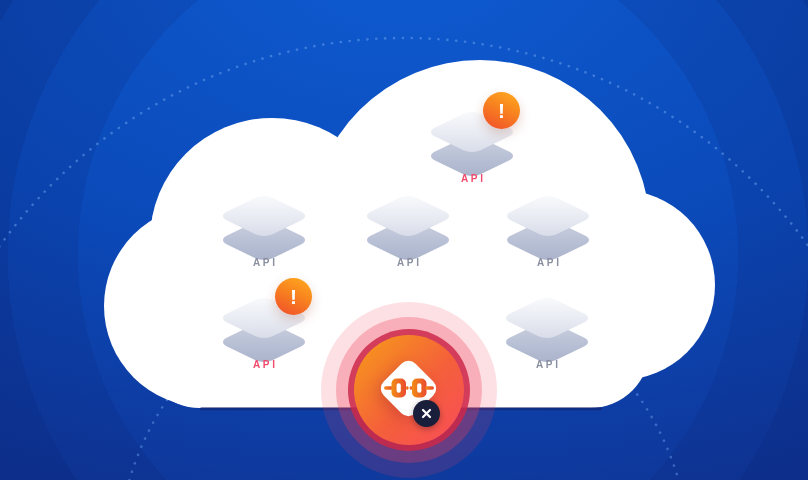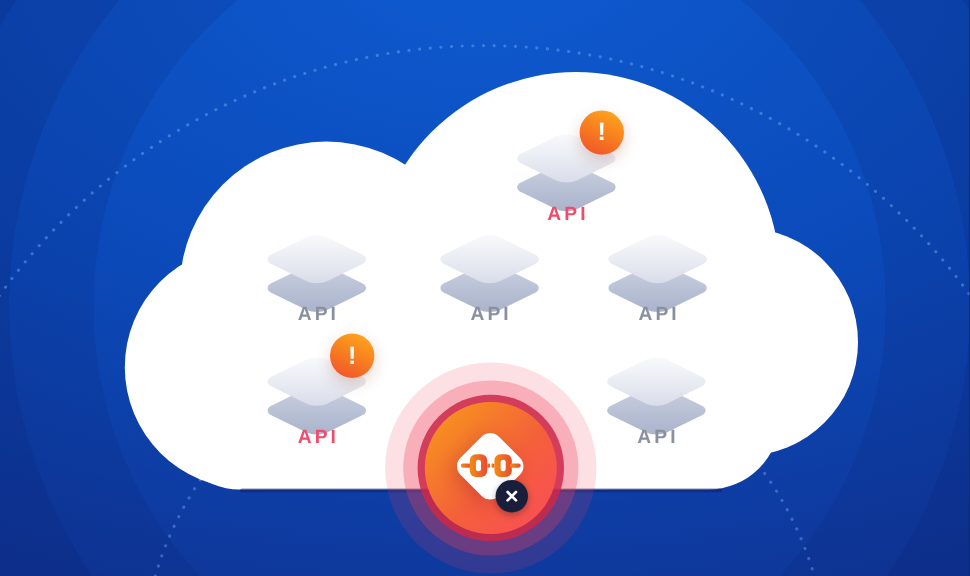--- a/index.html
+++ b/index.html
@@ -7,21 +7,21 @@
     position:relative;width:808px;height:480px;overflow:hidden;
     font-family:"Liberation Sans",sans-serif;background:#0d47b0;
   }
   .bg{position:absolute;inset:0;display:block;}
 
   
   .stack{position:absolute;width:120px;height:96px;}
   .stack svg{display:block;overflow:visible;}
   .api-label{
     position:absolute;left:0;top:64px;width:120px;height:14px;
-    text-align:center;font-size:16px;font-weight:700;
+    text-align:center;font-size:10px;font-weight:700;
     letter-spacing:2.6px;text-indent:2.6px;color:#8a90a0;line-height:14px;
   }
   .api-label.alert{color:#f14c6d;}
   .warning-badge{
     position:absolute;left:71px;top:-16px;width:37px;height:37px;border-radius:50%;
     background:linear-gradient(205deg,#ffa81e 5%,#f8831f 45%,#f0512a 95%);
     display:flex;align-items:center;justify-content:center;
     color:#ffffff;font-size:21px;font-weight:800;
     box-shadow:0 5px 12px rgba(150,50,20,.22);
   }

